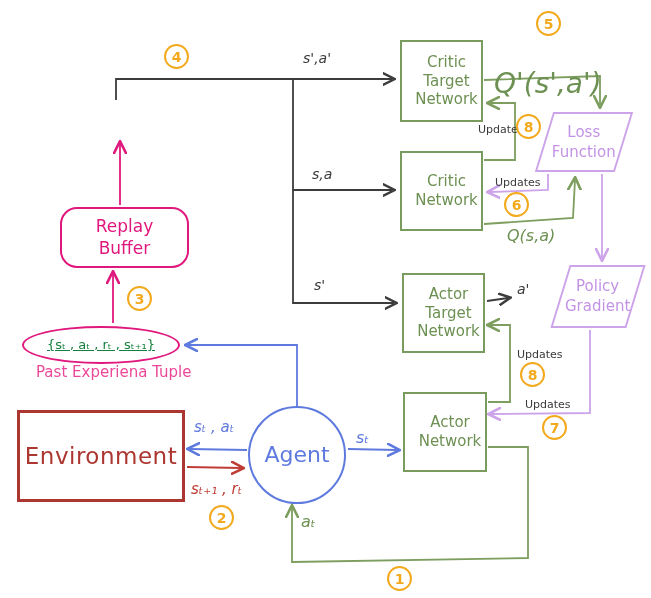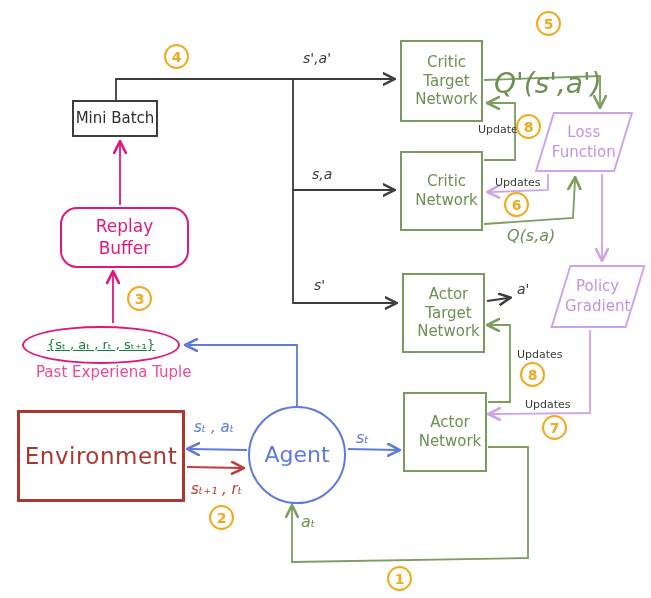--- a/index.html
+++ b/index.html
@@ -75,21 +75,20 @@
     <path d="M484,160 L515,160 L515,103 L490,103" fill="none" stroke="#7d9e5e" stroke-width="1.8" marker-end="url(#ar-green)"></path>
     <path d="M484,224 L573,218 L575,180" fill="none" stroke="#7d9e5e" stroke-width="1.8" marker-end="url(#ar-green)"></path>
     <path d="M488,402 L510,402 L510,325 L490,325" fill="none" stroke="#7d9e5e" stroke-width="1.8" marker-end="url(#ar-green)"></path>
     <path d="M488,447 L528,447 L528,558 L292,562 L292,508" fill="none" stroke="#7d9e5e" stroke-width="1.8" marker-end="url(#ar-green)"></path>
 
     <path d="M548,174 L548,190 L490,192" fill="none" stroke="#cda3ea" stroke-width="1.8" marker-end="url(#ar-purple)"></path>
     <path d="M602,174 L602,258" fill="none" stroke="#cda3ea" stroke-width="1.8" marker-end="url(#ar-purple)"></path>
     <path d="M590,330 L590,413 L491,414" fill="none" stroke="#cda3ea" stroke-width="1.8" marker-end="url(#ar-purple)"></path>
   </svg>
 
-  <div class="node black-box" style="left:72px;top:100px;width:86px;height:37px;">Mini Batch</div>
 
   <div class="node pink-box" style="left:60px;top:207px;width:129px;height:61px;border-radius:17px;">Replay
 Buffer</div>
 
   <div class="node ellipse" style="left:22px;top:326px;width:158px;height:38px;">{sₜ , aₜ , rₜ , sₜ₊₁}</div>
   <span class="lbl pink-ink" style="left:36px;top:363px;font-size:15px;">Past Experiena Tuple</span>
 
   <div class="node red-box" style="left:17px;top:410px;width:168px;height:92px;">Environment</div>
 
   <div class="node agent-circle" style="left:248px;top:406px;width:98px;height:98px;">Agent</div>

